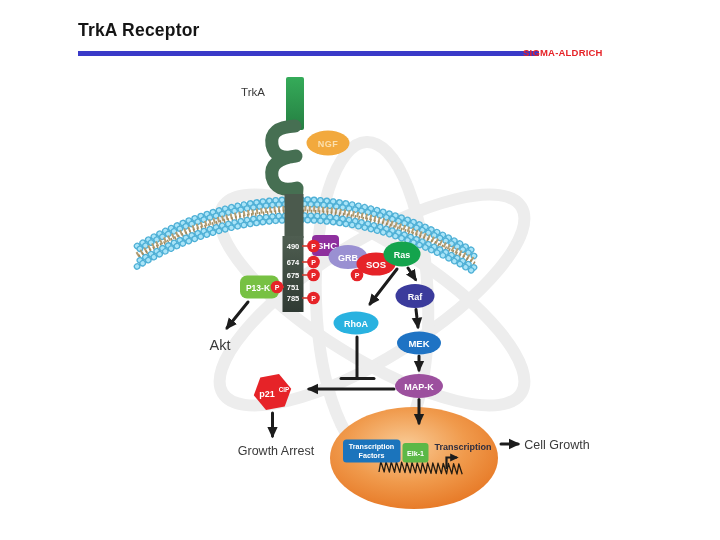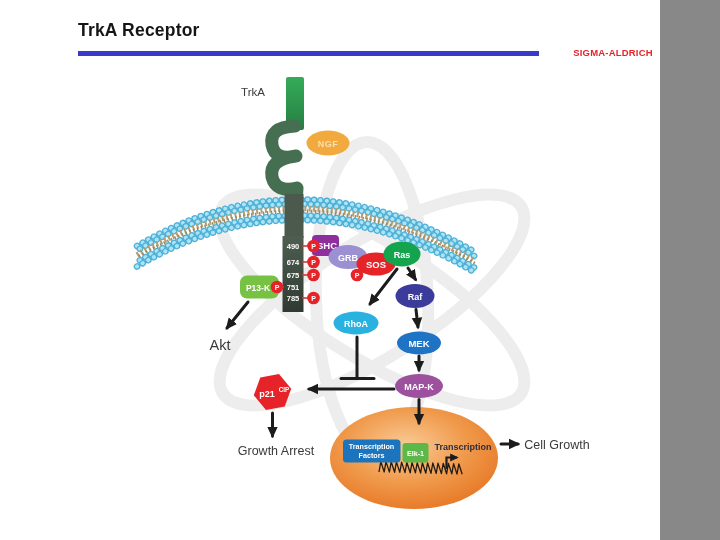--- a/index.html
+++ b/index.html
@@ -1,20 +1,20 @@
 <!DOCTYPE html>
 <html><head>
 <meta charset="utf-8">
 <style>
   html,body{margin:0;padding:0;background:#888;}
-  .slide{position:relative;width:660px;height:540px;background:#ffffff;overflow:hidden;
+  .slide{position:relative;width:720px;height:540px;background:#ffffff;overflow:hidden;
          font-family:"Liberation Sans", sans-serif;}
   .title{position:absolute;left:78px;top:20px;font-size:17.5px;font-weight:bold;color:#151515;letter-spacing:.2px;}
   .rule{position:absolute;left:78px;top:51px;width:461px;height:4.5px;background:#3a3ac8;}
-  .brand{position:absolute;left:564px;top:47px;width:98px;font-size:9.5px;font-weight:bold;color:#e62328;letter-spacing:.2px;text-align:center;}
+  .brand{position:absolute;left:523px;top:47px;width:98px;font-size:9.5px;font-weight:bold;color:#e62328;letter-spacing:.2px;text-align:left;}
   svg{position:absolute;left:0;top:0;}
   svg text{font-family:"Liberation Sans", sans-serif;}
   .node-label{fill:#ffffff;font-weight:bold;}
   .dark-label{fill:#3a3a3a;}
   .residue{fill:#ffffff;font-size:7.5px;font-weight:bold;}
   .p-label{fill:#ffffff;font-size:7px;font-weight:bold;}
 </style>
 </head>
 <body>
 

